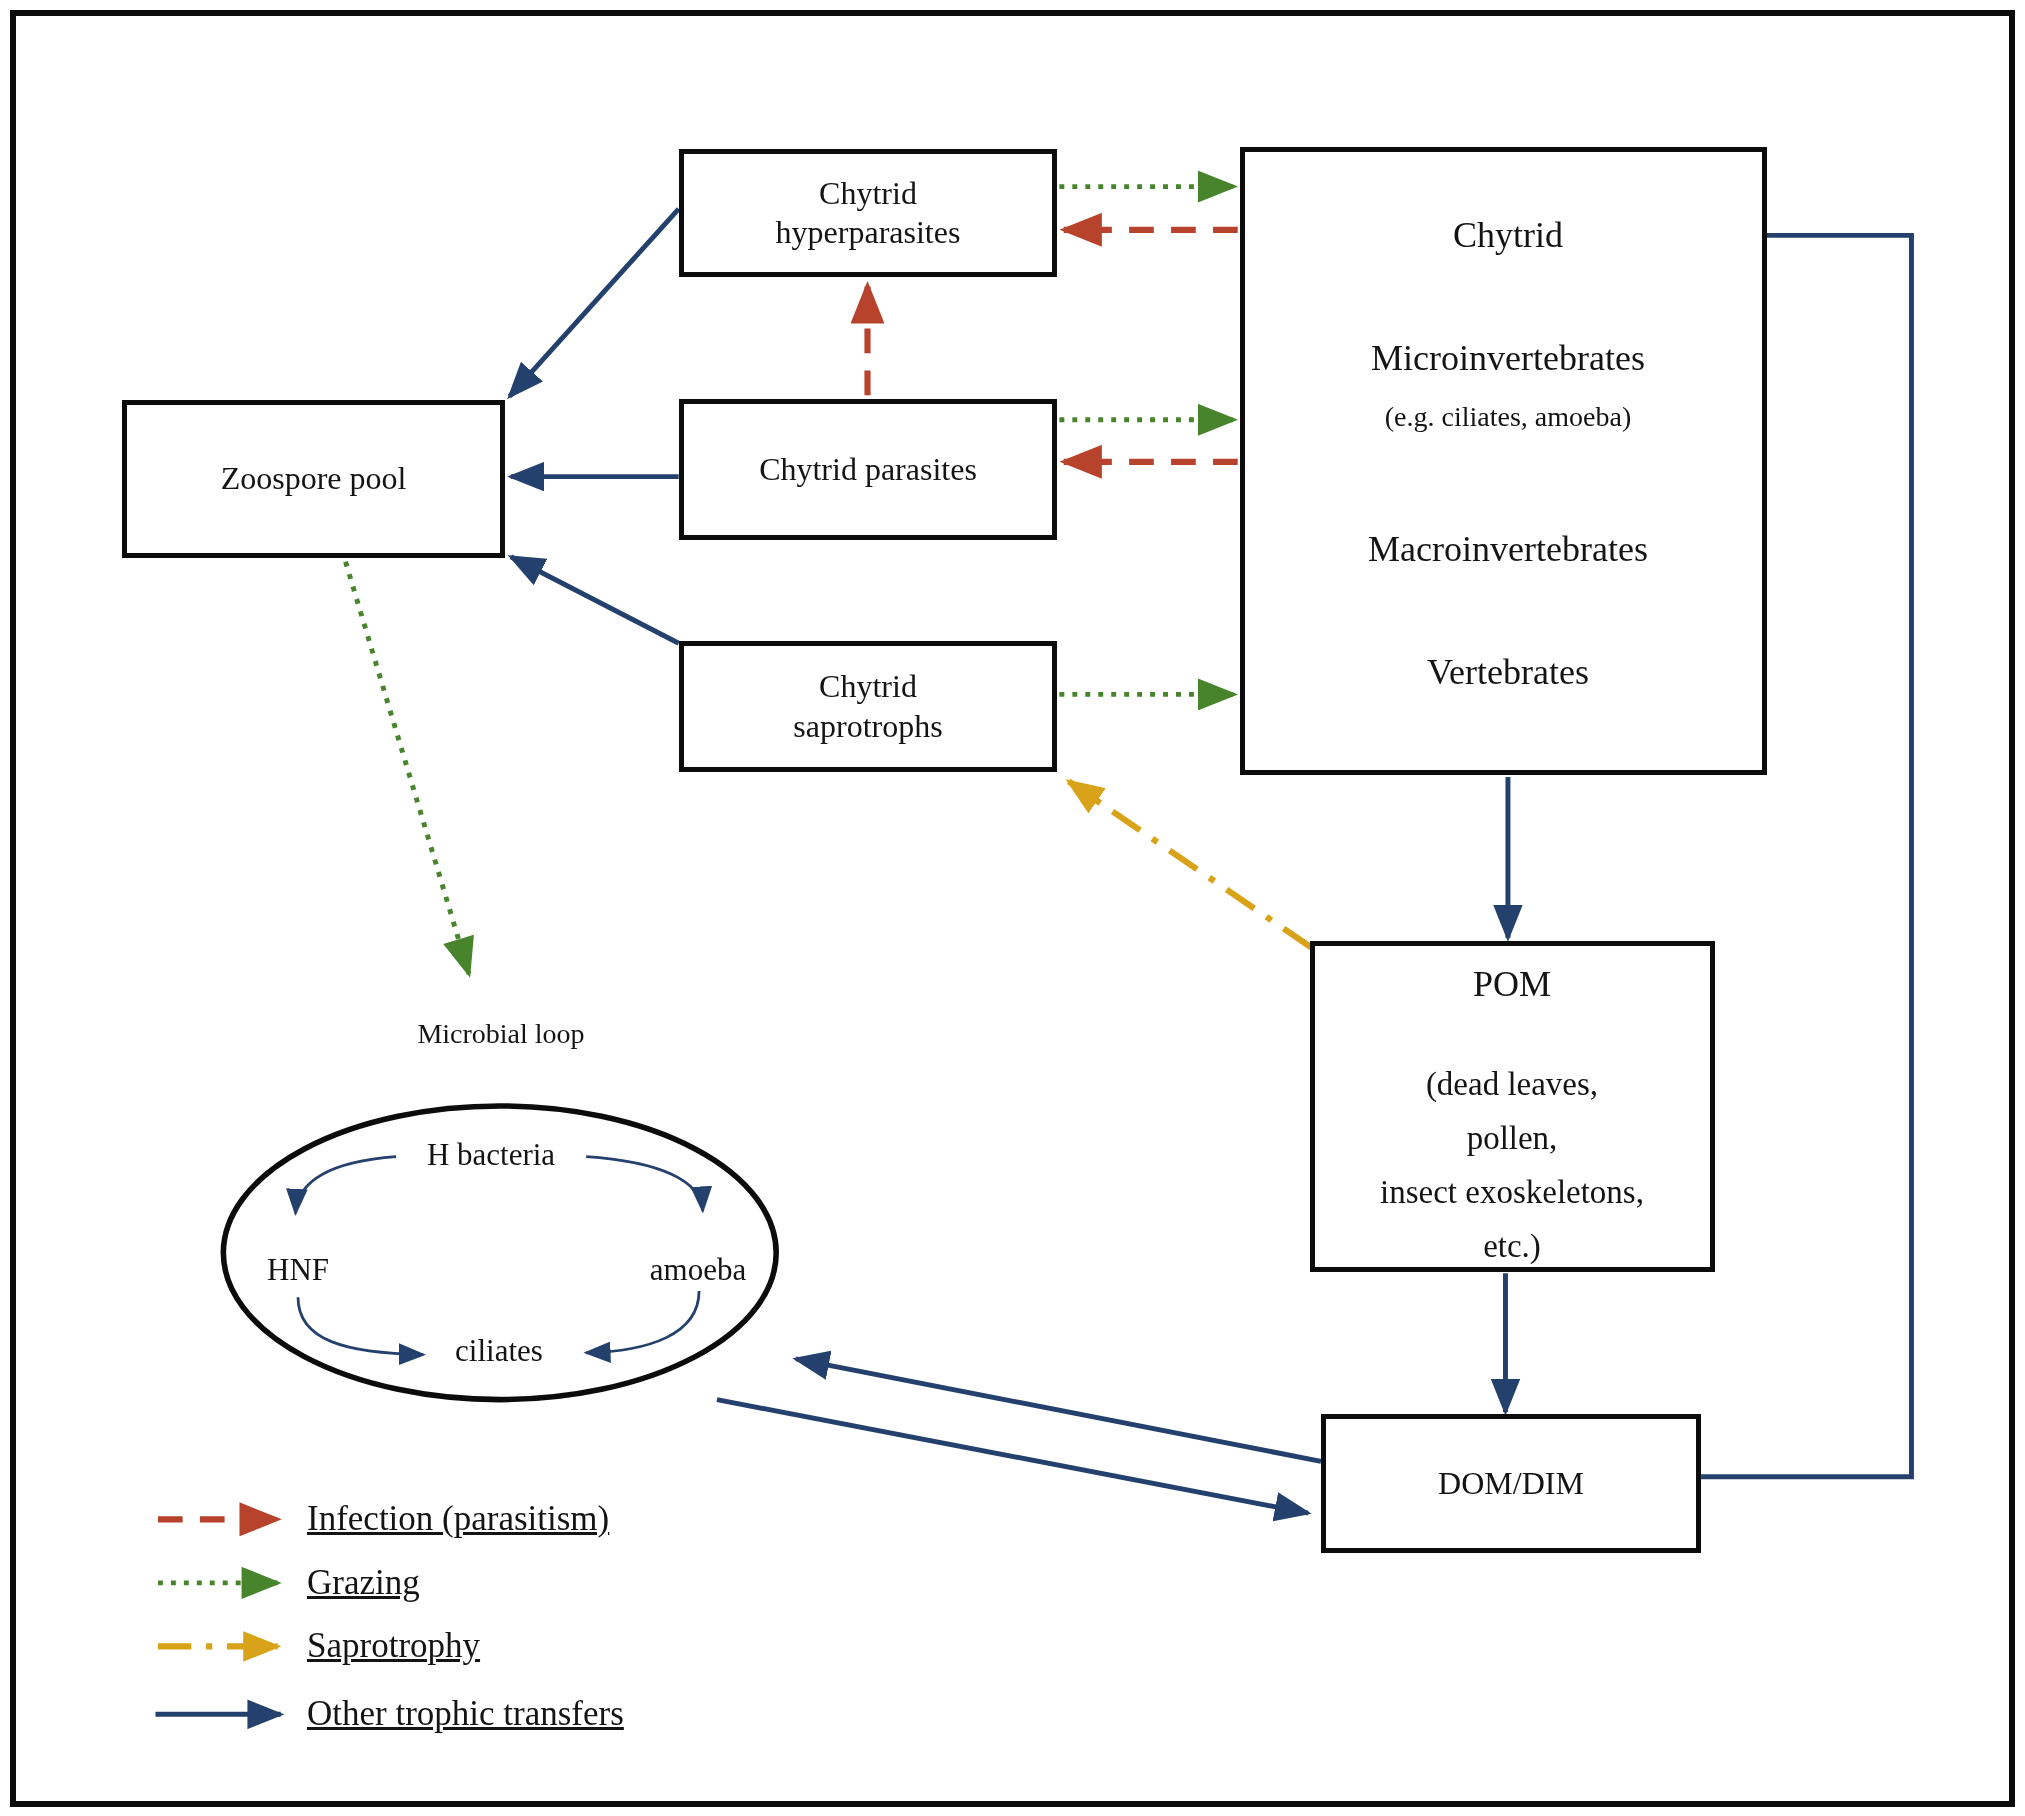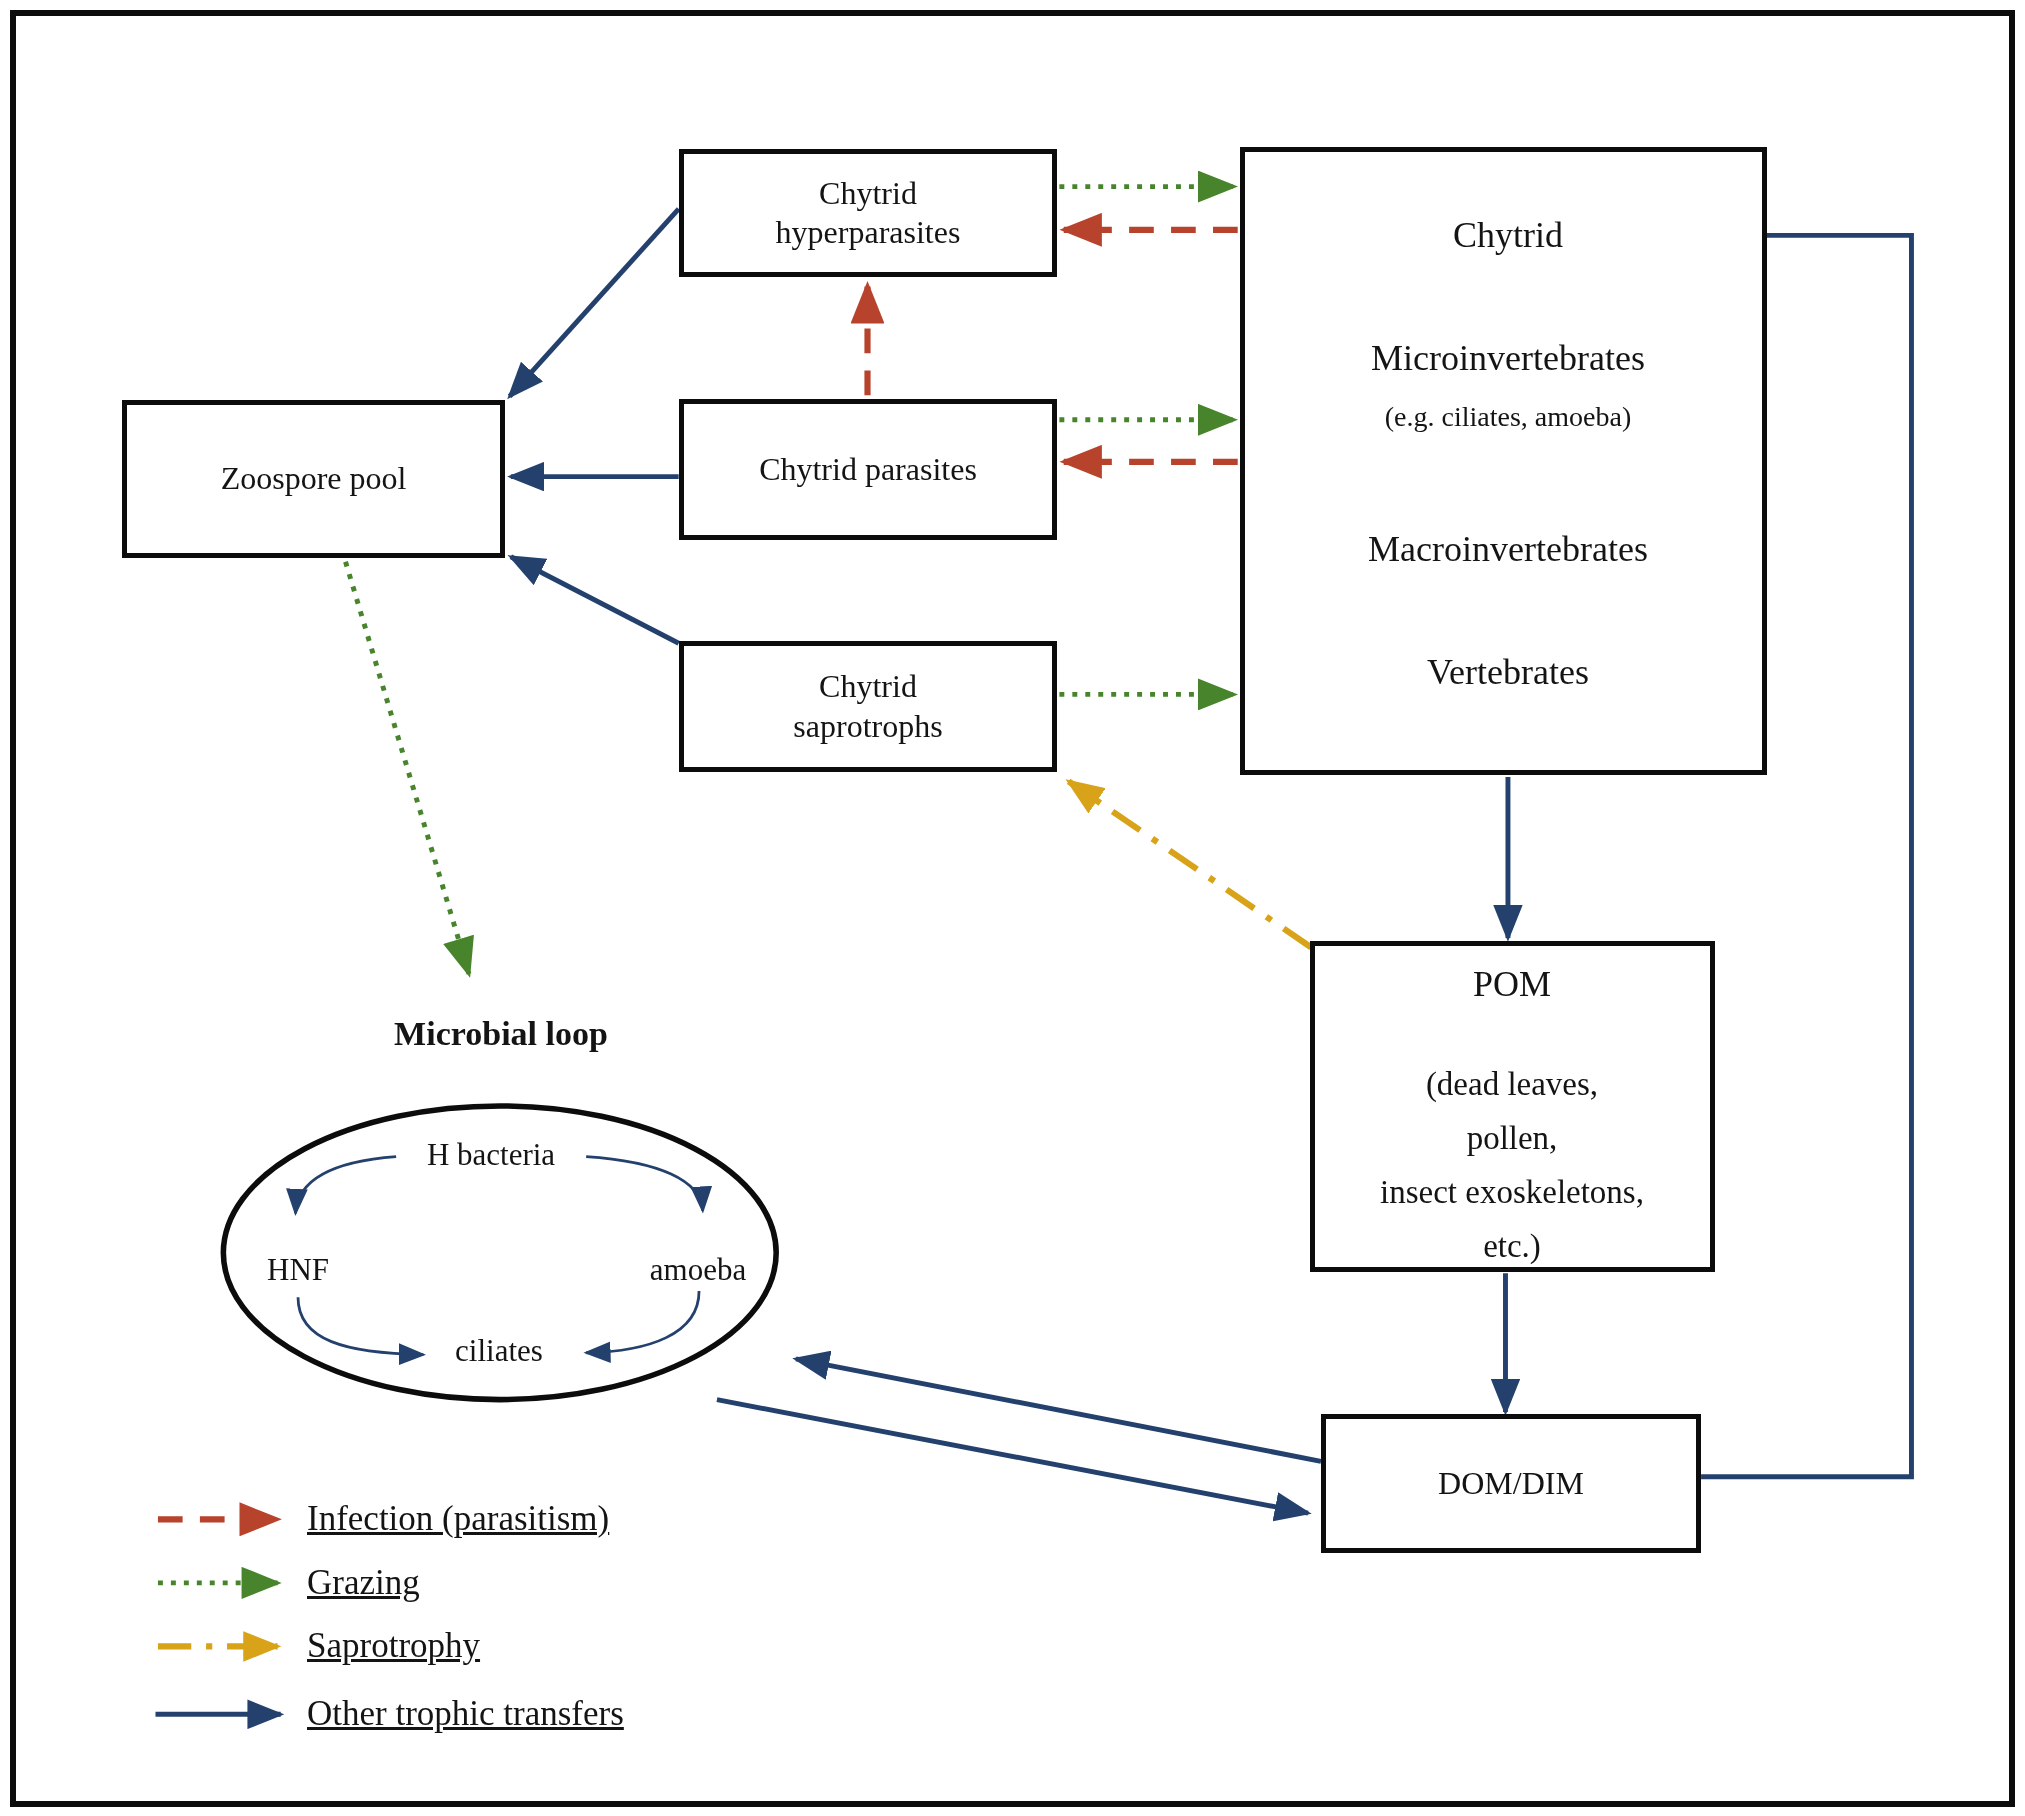--- a/index.html
+++ b/index.html
@@ -20,21 +20,21 @@
     position:absolute; border:5px solid var(--line); background:#ffffff;
     display:flex; flex-direction:column; justify-content:center;
     text-align:center; font-size:32px; line-height:1.22; box-sizing:border-box;
   }
   .node .ln{white-space:nowrap;}
 
   .lbl{position:absolute; transform:translate(-50%,-50%); white-space:nowrap;
        font-size:36px; text-align:center;}
   .lbl.small{font-size:28px;}
   .lbl.pomline{font-size:33px;}
-  .lbl.loopname{font-size:34px;font-weight:bold;}
+  .lbl.loopname{font-size:28px;}
   .lbl.orgname{font-size:31px;}
 
   .legend-label{position:absolute; transform:translate(0,-50%); white-space:nowrap; font-size:35px;text-decoration:underline;}
 
   .loop-ellipse{fill:none; stroke:var(--line); stroke-width:9;}
 
   .a-navy{stroke:var(--navy); stroke-width:8; fill:none;}
   .a-navy-thin{stroke:var(--navy); stroke-width:4.5; fill:none;}
   .a-green{stroke:var(--green); stroke-width:8; fill:none; stroke-dasharray:8 13; stroke-linecap:butt;}
   .a-red{stroke:var(--red); stroke-width:10; fill:none; stroke-dasharray:40 28; stroke-linecap:butt;}

